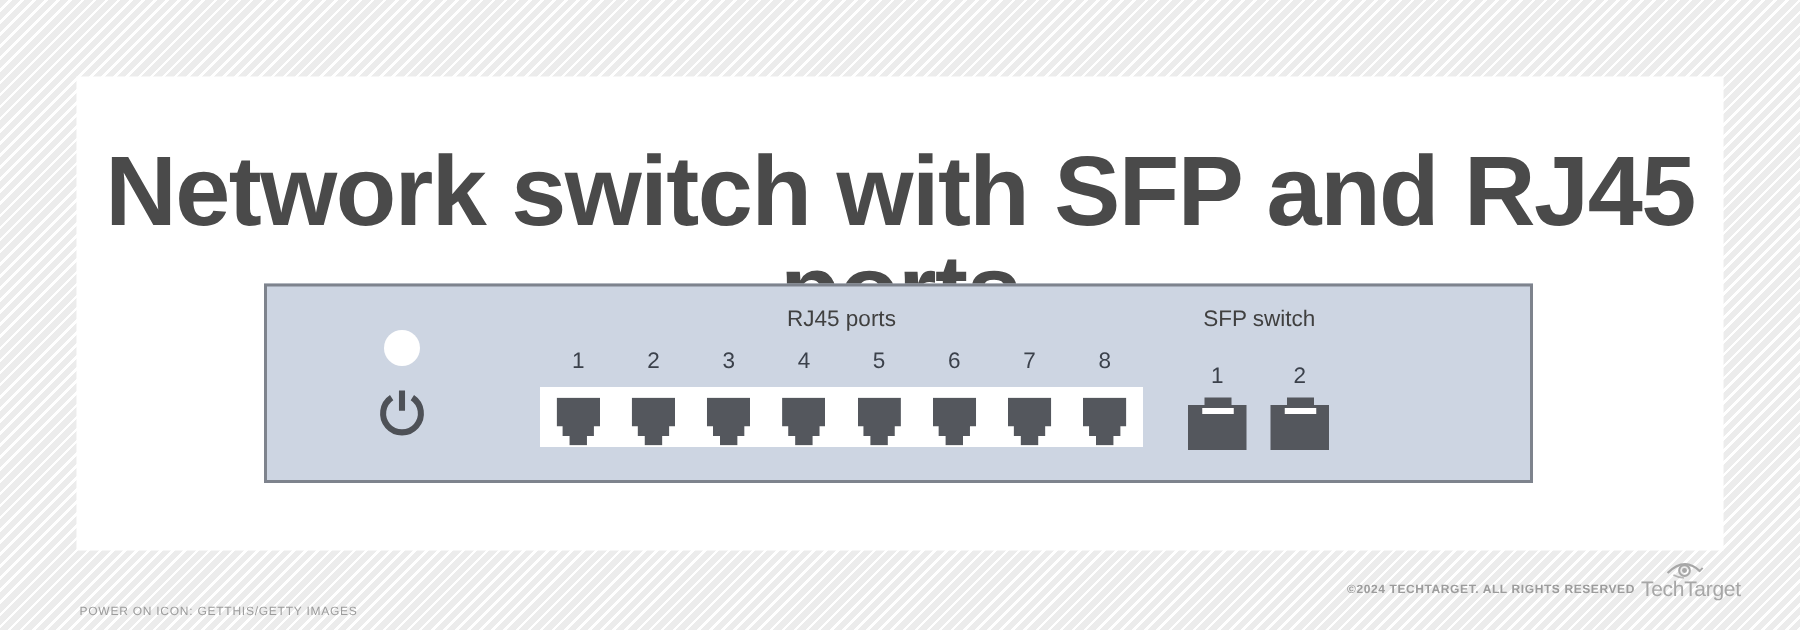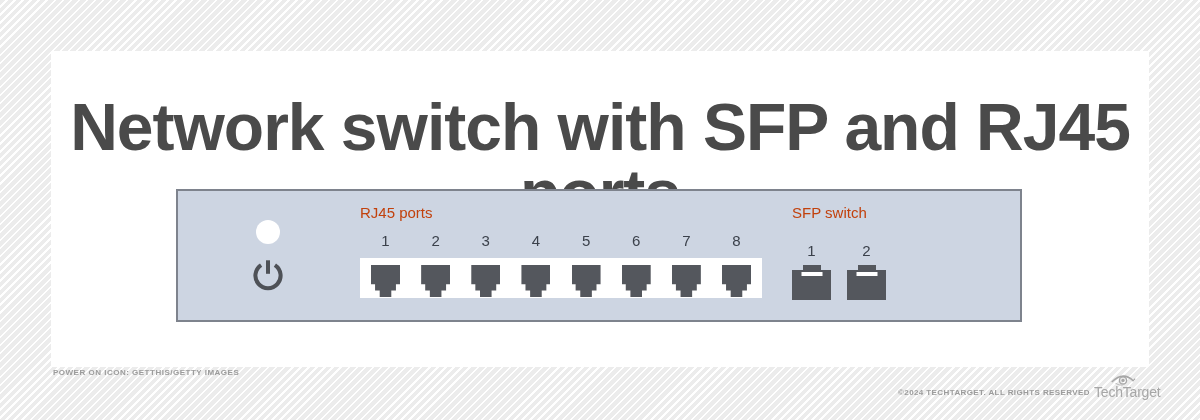--- a/index.html
+++ b/index.html
@@ -24,22 +24,22 @@
   }
   .led {
     position:absolute; left:78px; top:29px; width:24px; height:24px;
     background:#ffffff; border-radius:50%;
   }
   .power-svg { position:absolute; left:72px; top:66px; width:36px; height:36px; }
 
   .rj45-group { position:absolute; left:182px; top:14px; width:402px; }
   .sfp-group  { position:absolute; left:614px; top:14px; width:95px; }
   .group-label {
-    height:16px; line-height:16px; 
-    font-size:15px; color:#c2410c;
+    height:16px; line-height:16px; text-align:center;
+    font-size:15px; color:#404040;
   }
   .num-row {
     display:flex; justify-content:space-between; padding:0 11px;
     margin-top:10px; height:20px;
   }
   .num-cell { width:29px; text-align:center; font-size:15px; line-height:20px; color:#3b414b; }
   .strip {
     margin-top:7px; height:40px; background:#ffffff;
     display:flex; justify-content:space-between; align-items:flex-start;
     padding:7px 11px 0 11px;
@@ -53,22 +53,22 @@
   .sfp-row { display:flex; gap:16px; margin-top:4px; }
   .sfp-port { width:39px; height:35px; }
   .sfp-tab { width:18px; height:5px; margin:0 auto; background:#54575d; }
   .sfp-body { position:relative; width:39px; height:30px; background:#54575d; }
   .sfp-slot {
     position:absolute; left:50%; top:2px; transform:translateX(-50%);
     width:21px; height:4px; background:#ffffff;
   }
 
   .credit {
-    position:absolute; left:53px; top:368px;
-    font-size:8px; font-weight:700; letter-spacing:0.5px; color:#9c9c9c;
+    position:absolute; left:53px; top:403px;
+    font-size:8px; font-weight:400; letter-spacing:0.5px; color:#9c9c9c;
   }
   .copyright {
     position:absolute; right:110px; top:388px;
     font-size:8px; font-weight:600; letter-spacing:0.4px; color:#9c9c9c;margin-left:10px;
   }
   .brand {
     position:absolute; left:1094px; top:372px; width:58px; text-align:center;
   }
   .brand-eye { display:block; margin:0 auto; width:26px; height:14px; }
   .brand-name { font-size:14px; color:#a7a7a7; letter-spacing:-0.2px; line-height:12px; }

